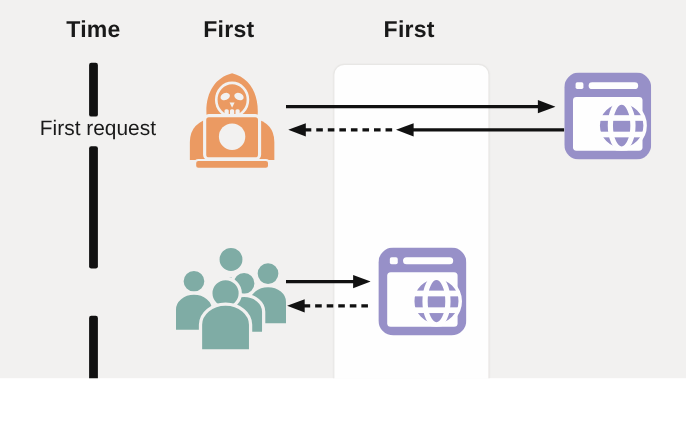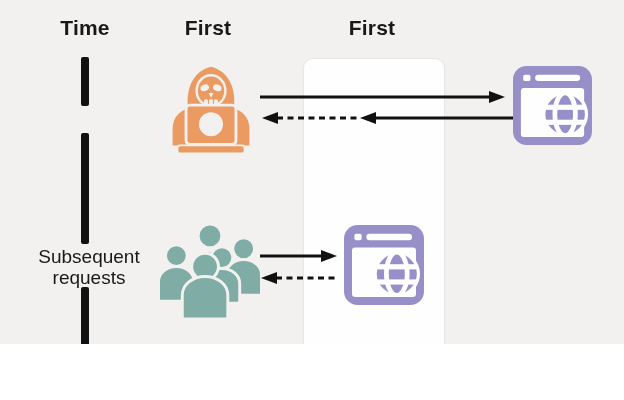--- a/index.html
+++ b/index.html
@@ -42,21 +42,21 @@
 
   <div class="col-header" style="left:85px">Time</div>
   <div class="col-header" style="left:208px">First</div>
   <div class="col-header" style="left:372px">First</div>
 
   <div class="tl-seg s1"></div>
   <div class="tl-seg s2"></div>
   <div class="tl-seg s3"></div>
   <div class="tl-head"></div>
 
-  <div class="row-label subsequent">Subsequent requests</div>
+  <div class="row-label first">First request</div>
 
   <svg class="icon" style="left:162px;top:59px" width="98" height="96" viewBox="0 0 100 100">
     <g fill="#EB9A62">
       <path d="M10,90 V73 Q10,54 32,50 H68 Q90,54 90,73 V90 Z"></path>
       <path d="M28,62 C21,34 30,13 50,8 C70,13 79,34 72,62 C71,66 66,67 64,63 C60,56 55,53 50,53 C45,53 40,56 36,63 C34,67 29,66 28,62 Z"></path>
       <ellipse cx="50" cy="33" rx="15" ry="16" fill="none" stroke="#F2F1F0" stroke-width="2.5"></ellipse>
       <ellipse cx="43.5" cy="30" rx="4.6" ry="3.3" fill="#F2F1F0" transform="rotate(-22 43.5 30)"></ellipse>
       <ellipse cx="56.5" cy="30" rx="4.6" ry="3.3" fill="#F2F1F0" transform="rotate(22 56.5 30)"></ellipse>
       <path d="M47.6,35.5 H52.4 L50,40.5 Z" fill="#F2F1F0"></path>
       <g>

